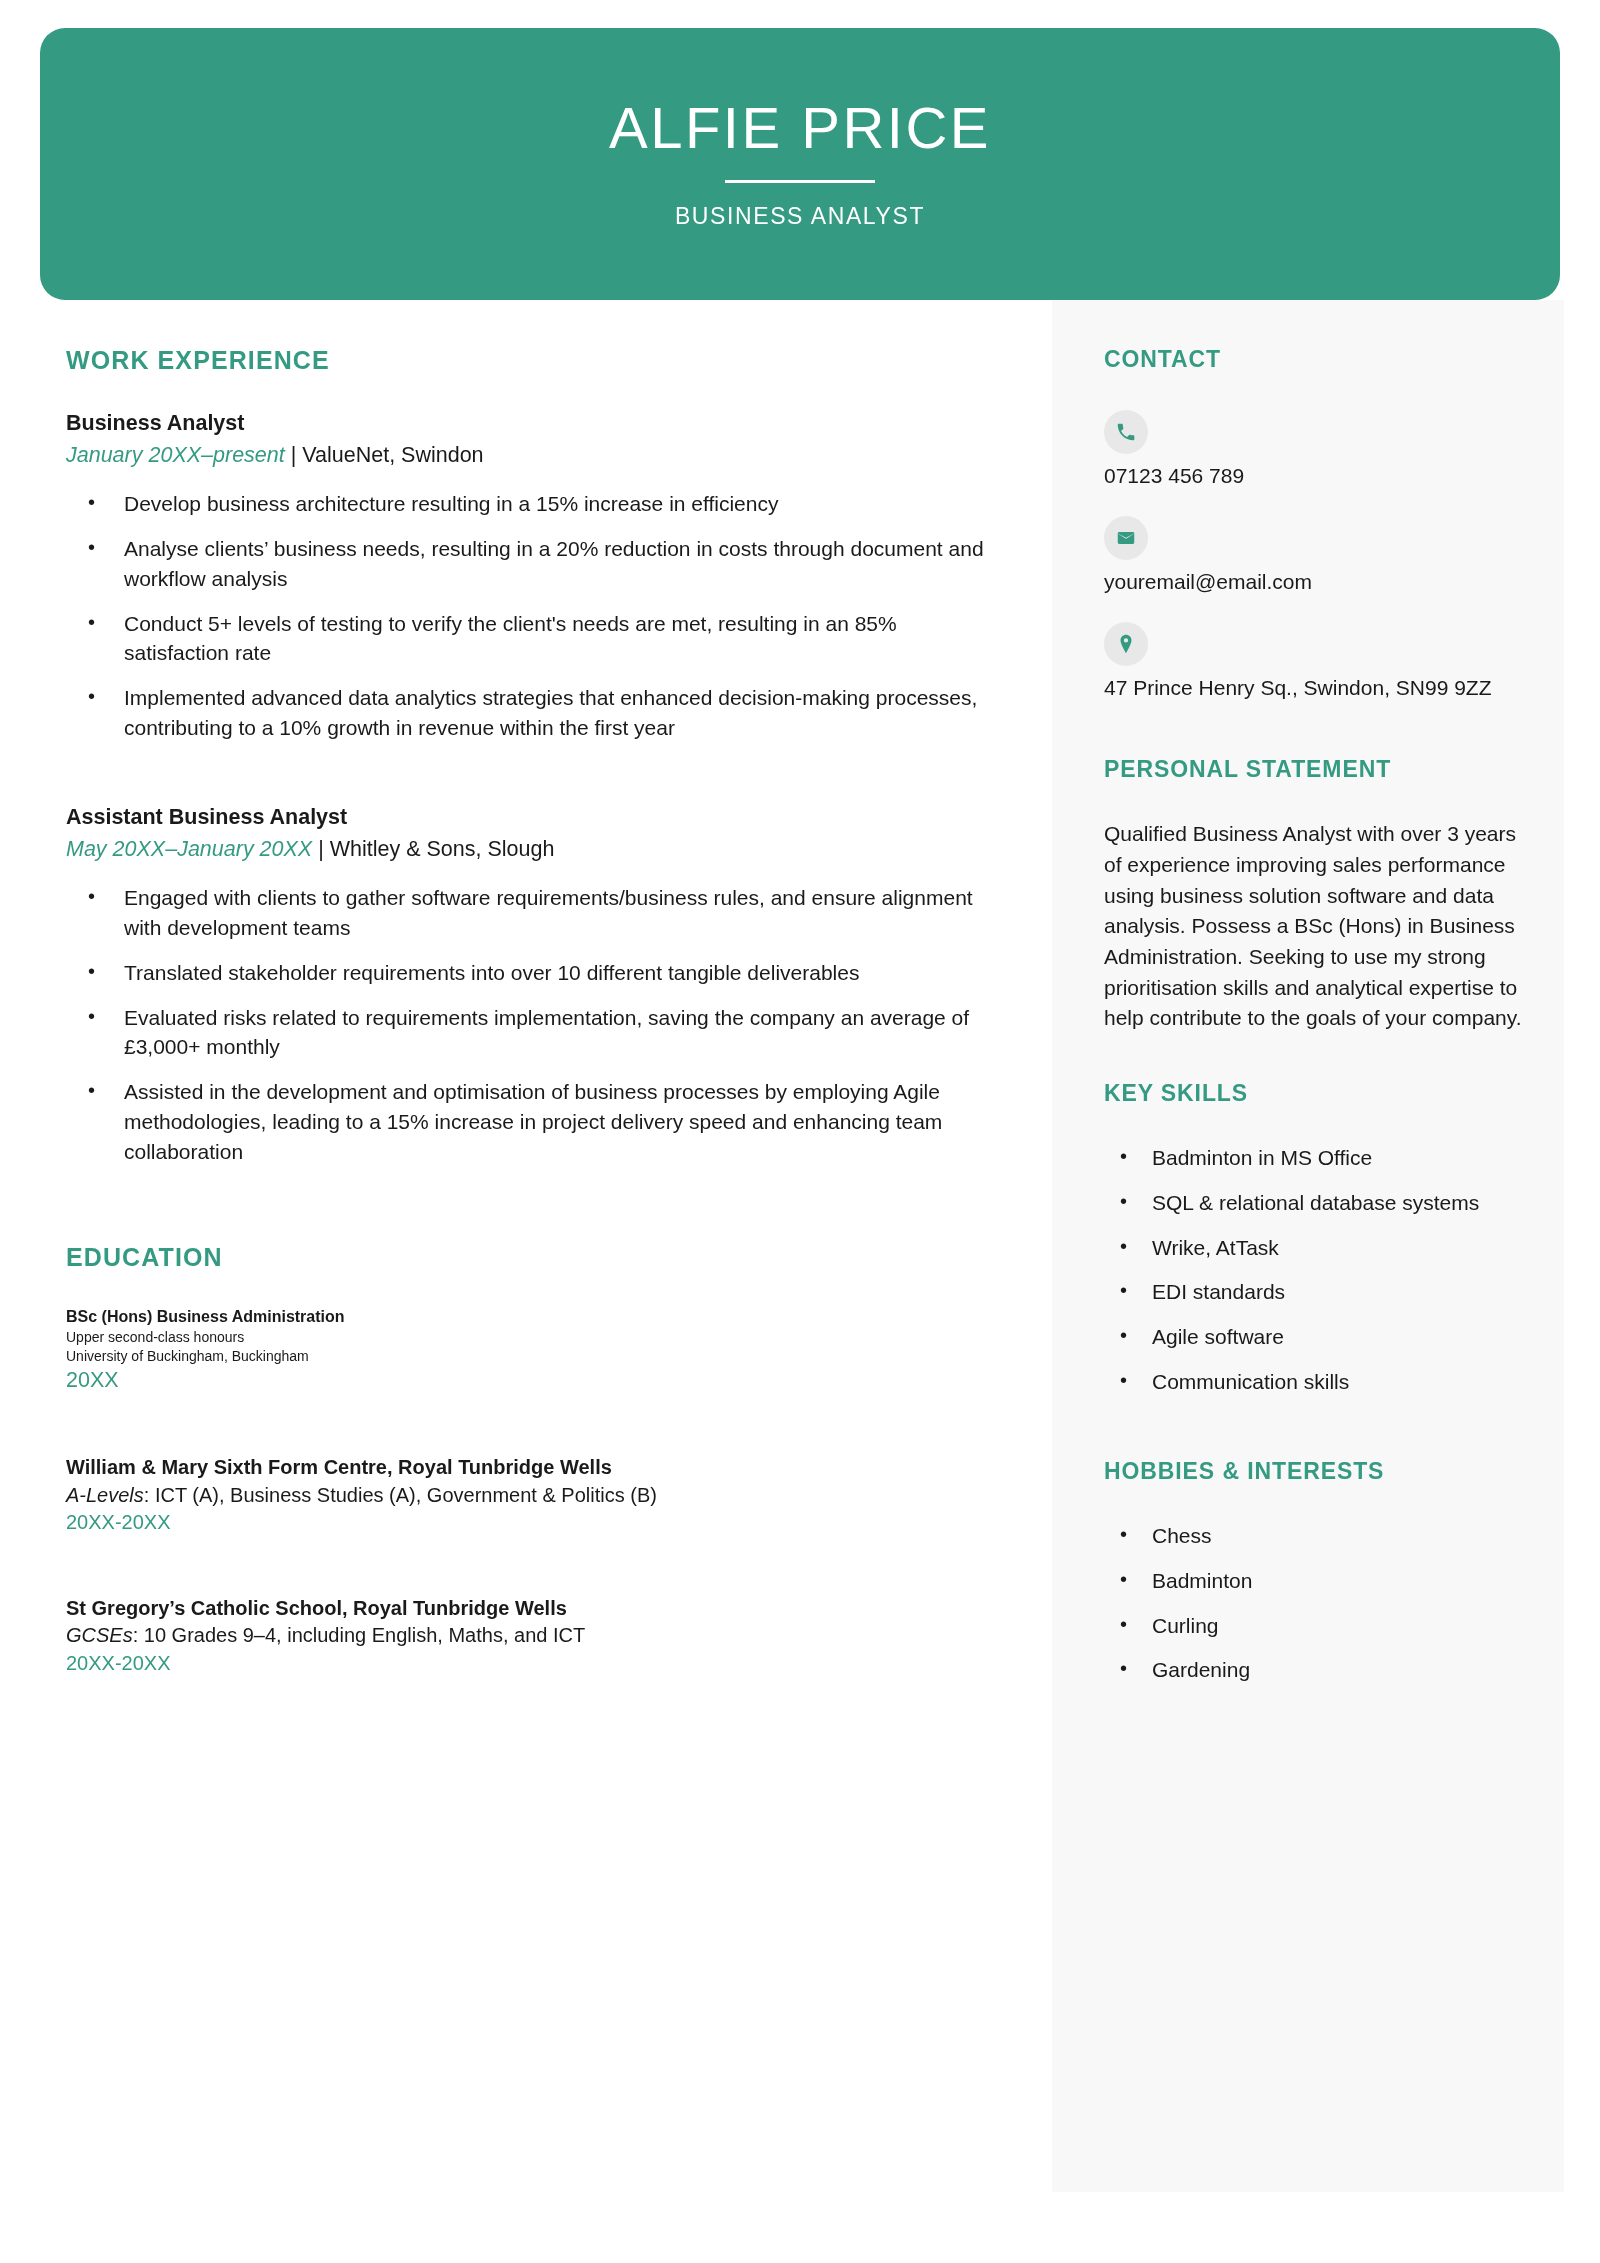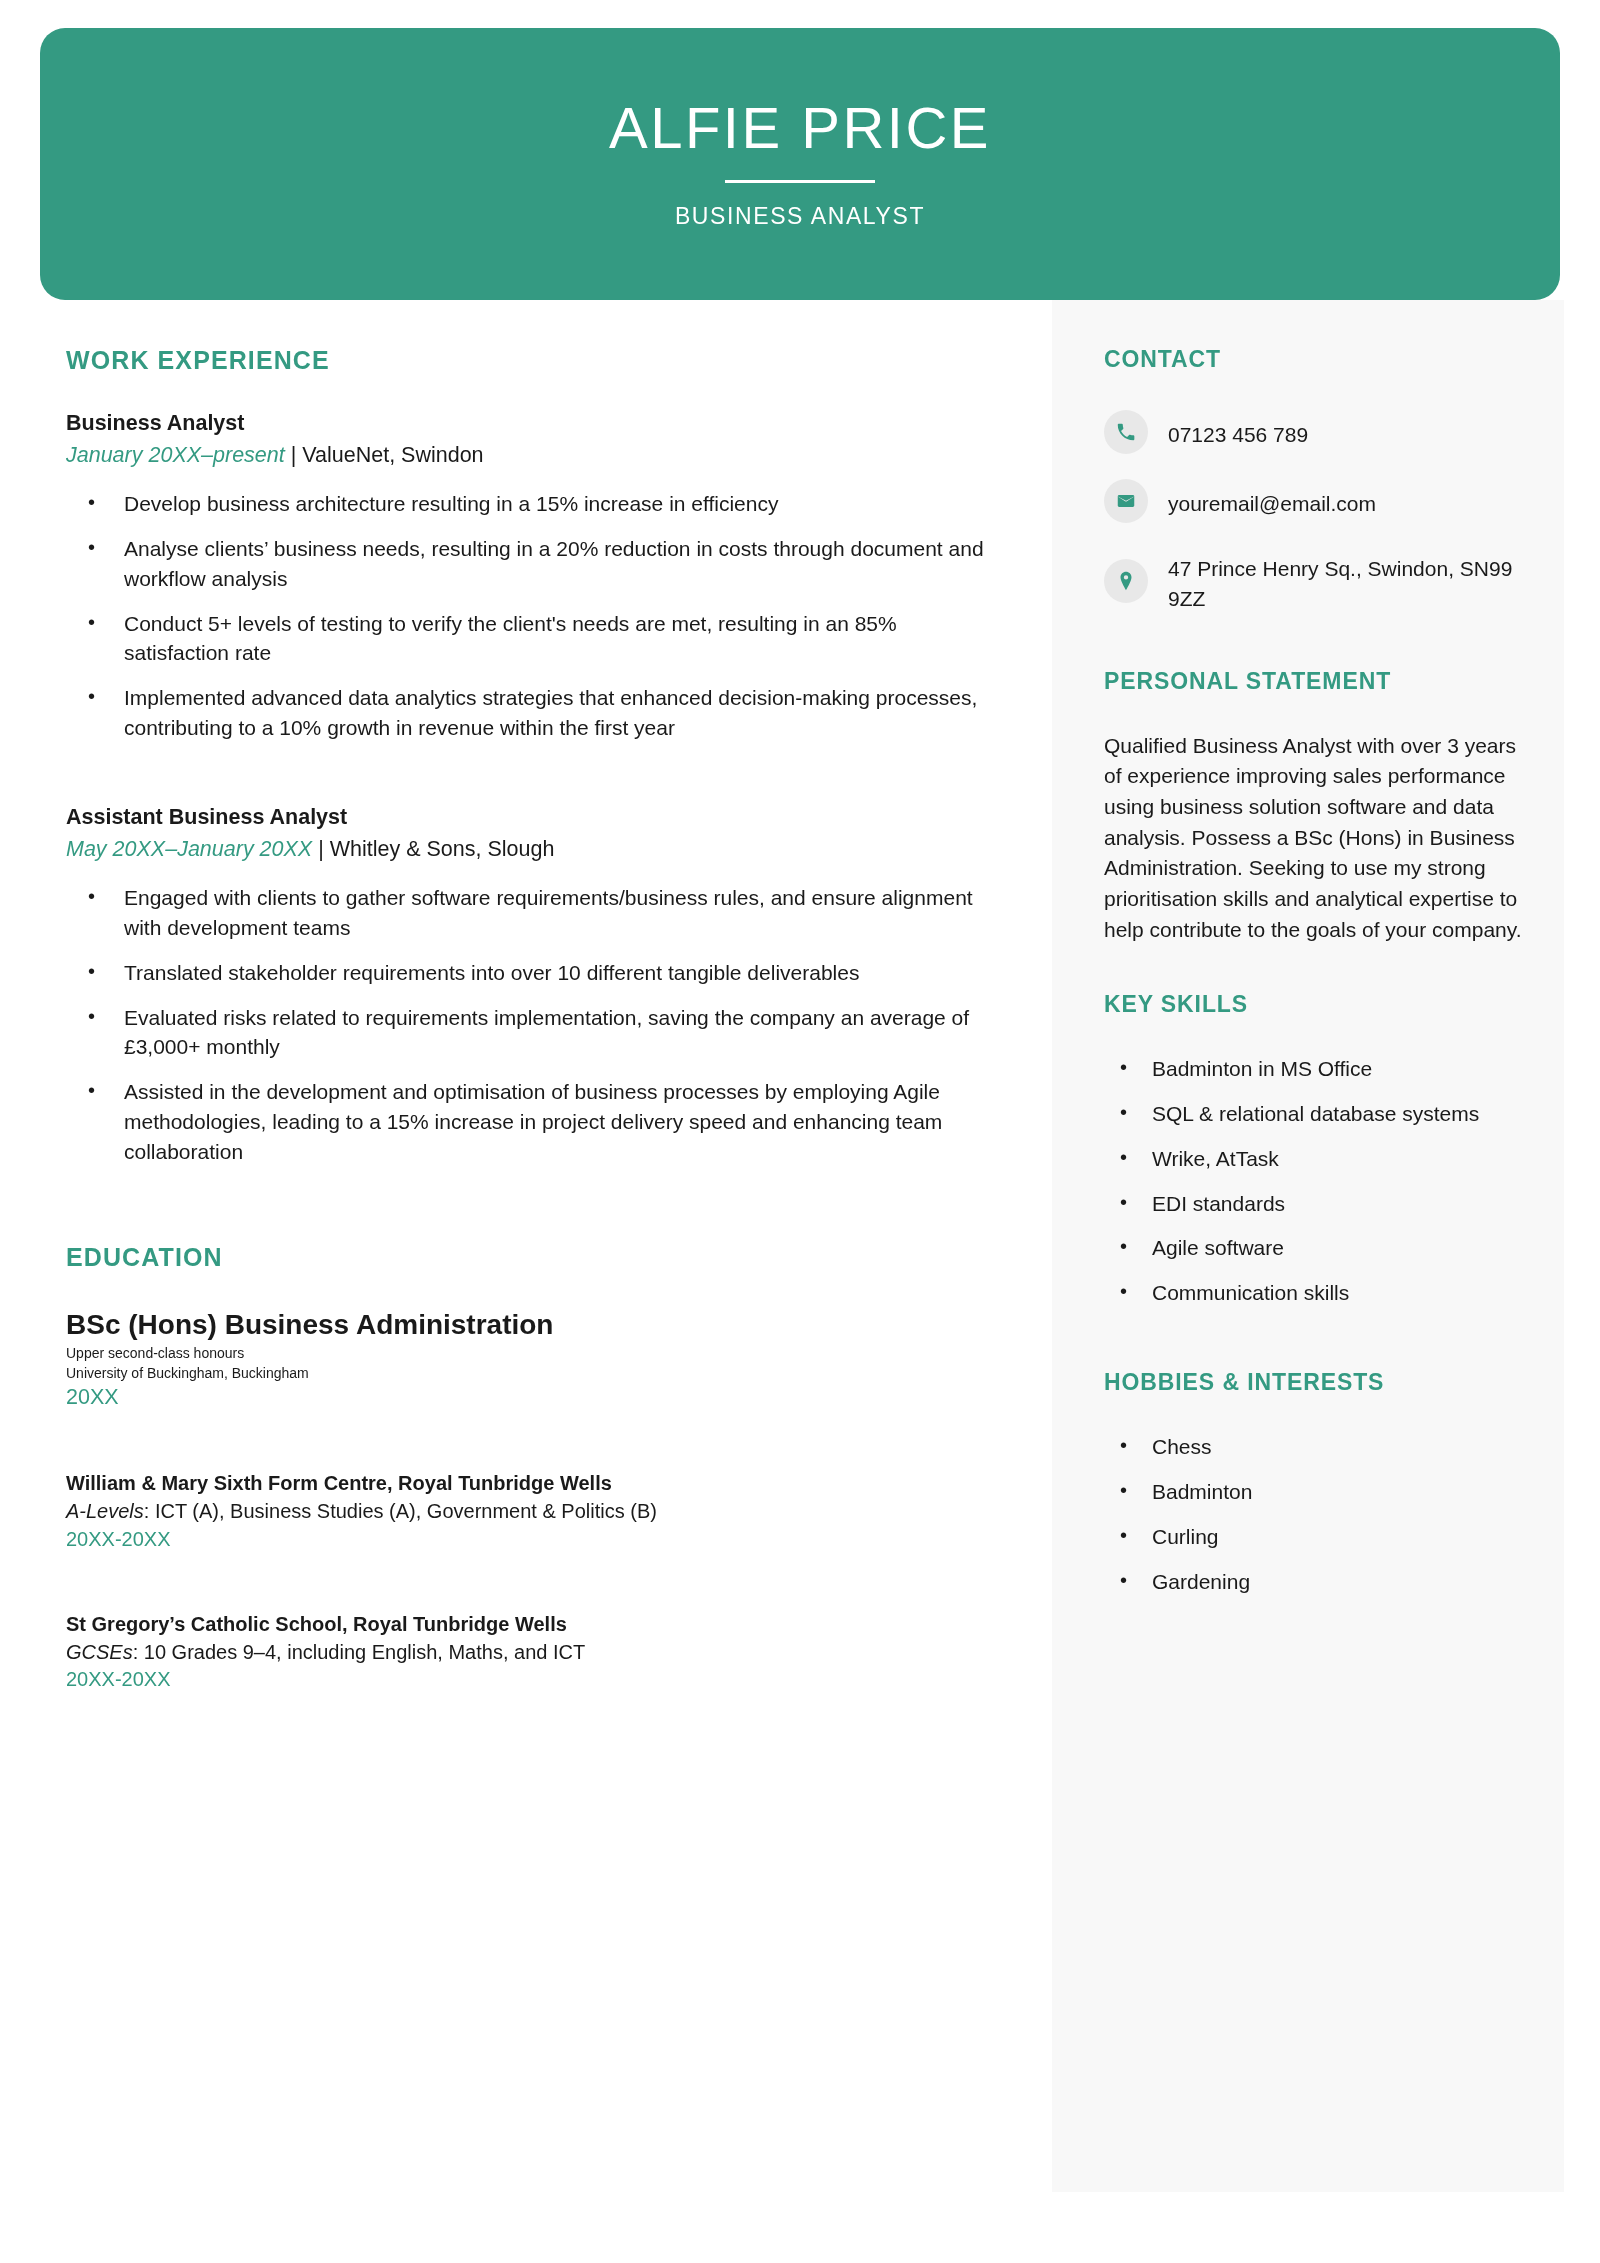--- a/index.html
+++ b/index.html
@@ -135,21 +135,21 @@
     content: "\2022";
     position: absolute;
     left: 22px;
     top: -1px;
     font-size: 20px;
     color: #1a1a1a;
   }
 
   .edu-block { margin-bottom: 28px; }
   .edu-degree {
-    font-size: 28px;
+    font-size: 16px;
     font-weight: 700;
     color: #1a1a1a;
     line-height: 1.38;
   }
   .edu-line {
     font-size: 14px;
     color: #1a1a1a;
     line-height: 1.38;
   }
   .edu-line em { font-style: italic; }
@@ -162,22 +162,23 @@
   .edu-small .edu-line { font-size: 20px; }
   .edu-small .edu-year { font-size: 20px; }
 
   .spacer-lg { height: 46px; }
   .spacer-md { height: 30px; }
 
   
   .contact-list { margin-top: 4px; }
   .contact-row {
     display: flex;
-    align-items: center;
+    align-items: flex-start;
     margin-bottom: 24px;
+    flex-direction: column;
   }
   .contact-badge {
     flex: 0 0 auto;
     width: 44px;
     height: 44px;
     border-radius: 50%;
     background: #e8e8e8;
     display: flex;
     align-items: center;
     justify-content: center;

